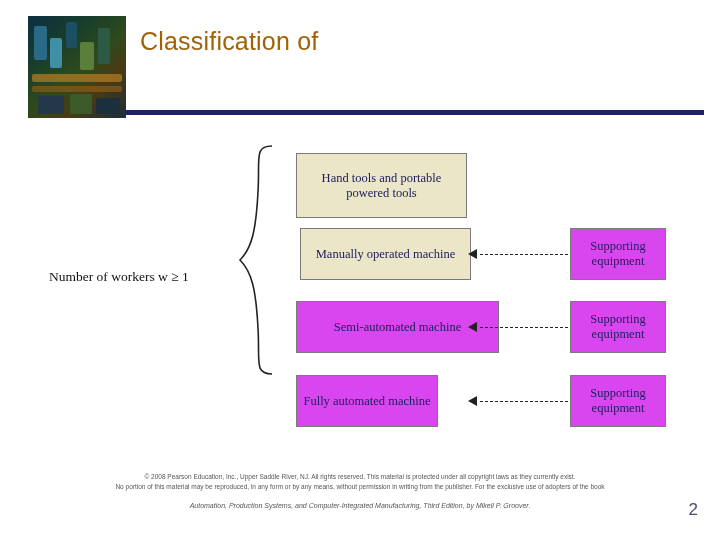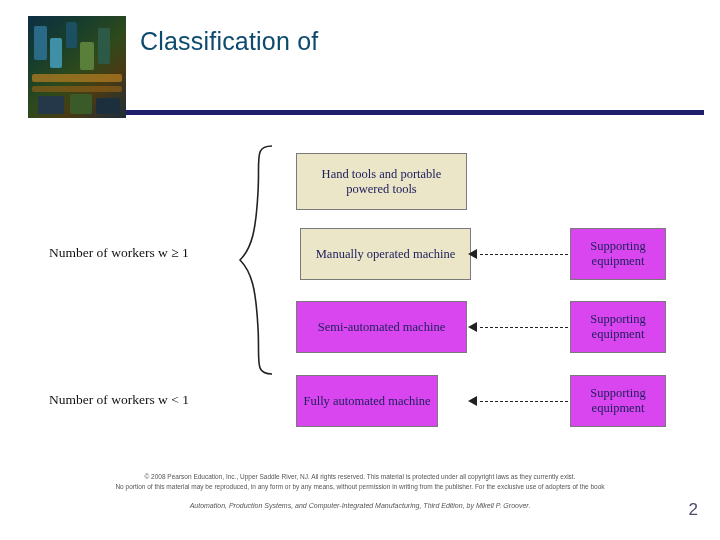--- a/index.html
+++ b/index.html
@@ -45,21 +45,21 @@
     background: #1f1f6b;
   }
   .header-title {
     position: absolute;
     left: 140px;
     top: 24px;
     width: 560px;
     font-family: "Liberation Sans", sans-serif;
     font-size: 25px;
     line-height: 34px;
-    color: #0c4a6e;
+    color: #a16207;
     font-weight: 400;
     letter-spacing: 0.2px;
   }
 
   
   .diagram {
     position: absolute;
     left: 0;
     top: 118px;
     width: 720px;
@@ -84,20 +84,21 @@
   }
   .box.cyan {
     background: #d946ef;
   }
   .label {
     position: absolute;
     font-family: "Liberation Serif", serif;
     font-size: 13.5px;
     color: #111111;
     white-space: nowrap;
+    margin-top: 24px;
   }
   .brace {
     position: absolute;
   }
   .arrow-line {
     position: absolute;
     height: 0;
     border-top: 1.5px dashed #222222;
   }
   .arrow-head {
@@ -166,39 +167,36 @@
   <div class="header-title">
     <div>Classification of</div>
   </div>
 </div>
 
 <div class="diagram">
 
   <div class="label" style="left:49px; top:127px;">
     <span>Number of workers w ≥ 1</span>
   </div>
-  <div class="label" style="left:49px; top:274px;">
-    <span>Number of workers w &lt; 1</span>
-  </div>
 
   <div class="brace" style="left:238px; top:26px;">
     <svg width="36" height="232" viewBox="0 0 36 232" xmlns="http://www.w3.org/2000/svg">
       <path d="M34 2 C16 2, 22 14, 20 48 C18 86, 14 104, 2 116 C14 128, 18 146, 20 184 C22 218, 16 230, 34 230" fill="none" stroke="#222222" stroke-width="1.6"></path>
     </svg>
   </div>
 
-  <div class="box tan" style="left:296px; top:35px; width:171px; height:57px;">
+  <div class="box tan" style="left:296px; top:35px; width:171px; height:65px;">
     <span>Hand tools and portable powered tools</span>
   </div>
 
   <div class="box tan" style="left:300px; top:110px; width:171px; height:52px;">
     <span>Manually operated machine</span>
   </div>
 
-  <div class="box cyan" style="left:296px; top:183px; width:171px; height:52px;">
+  <div class="box cyan" style="left:296px; top:183px; width:203px; height:52px;">
     <span>Semi-automated machine</span>
   </div>
 
   <div class="box cyan" style="left:296px; top:257px; width:142px; height:52px;">
     <span>Fully automated machine</span>
   </div>
 
   <div class="box cyan" style="left:570px; top:110px; width:96px; height:52px;">
     <span>Supporting equipment</span>
   </div>

